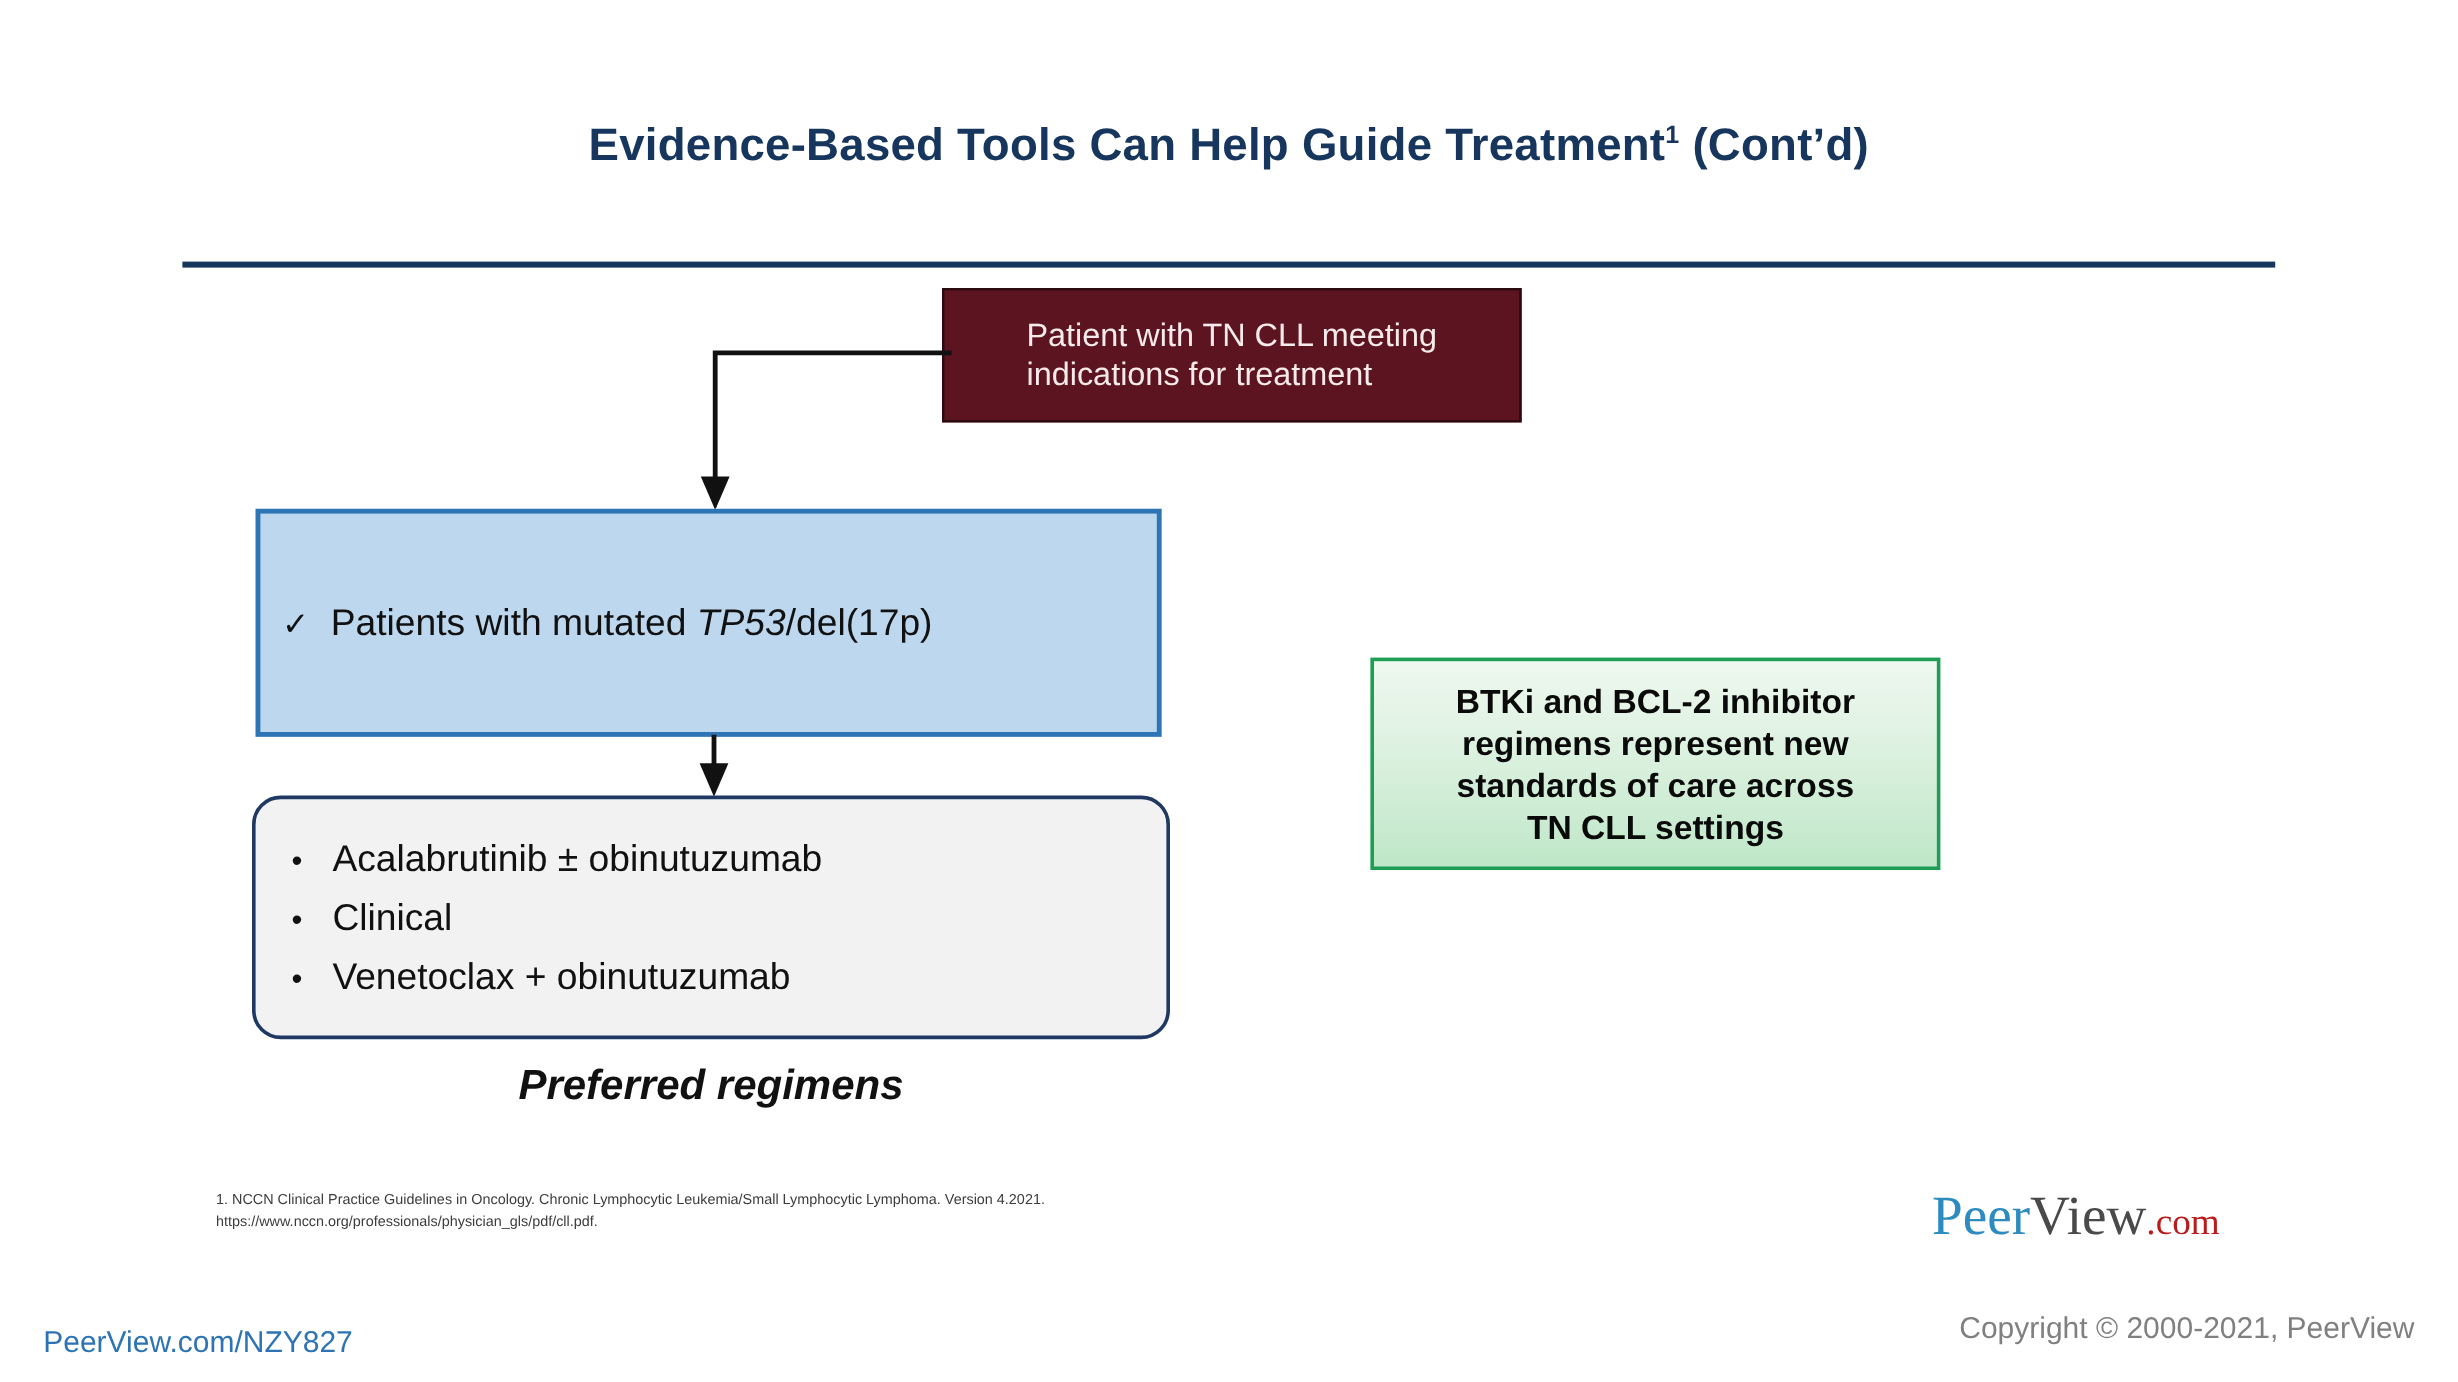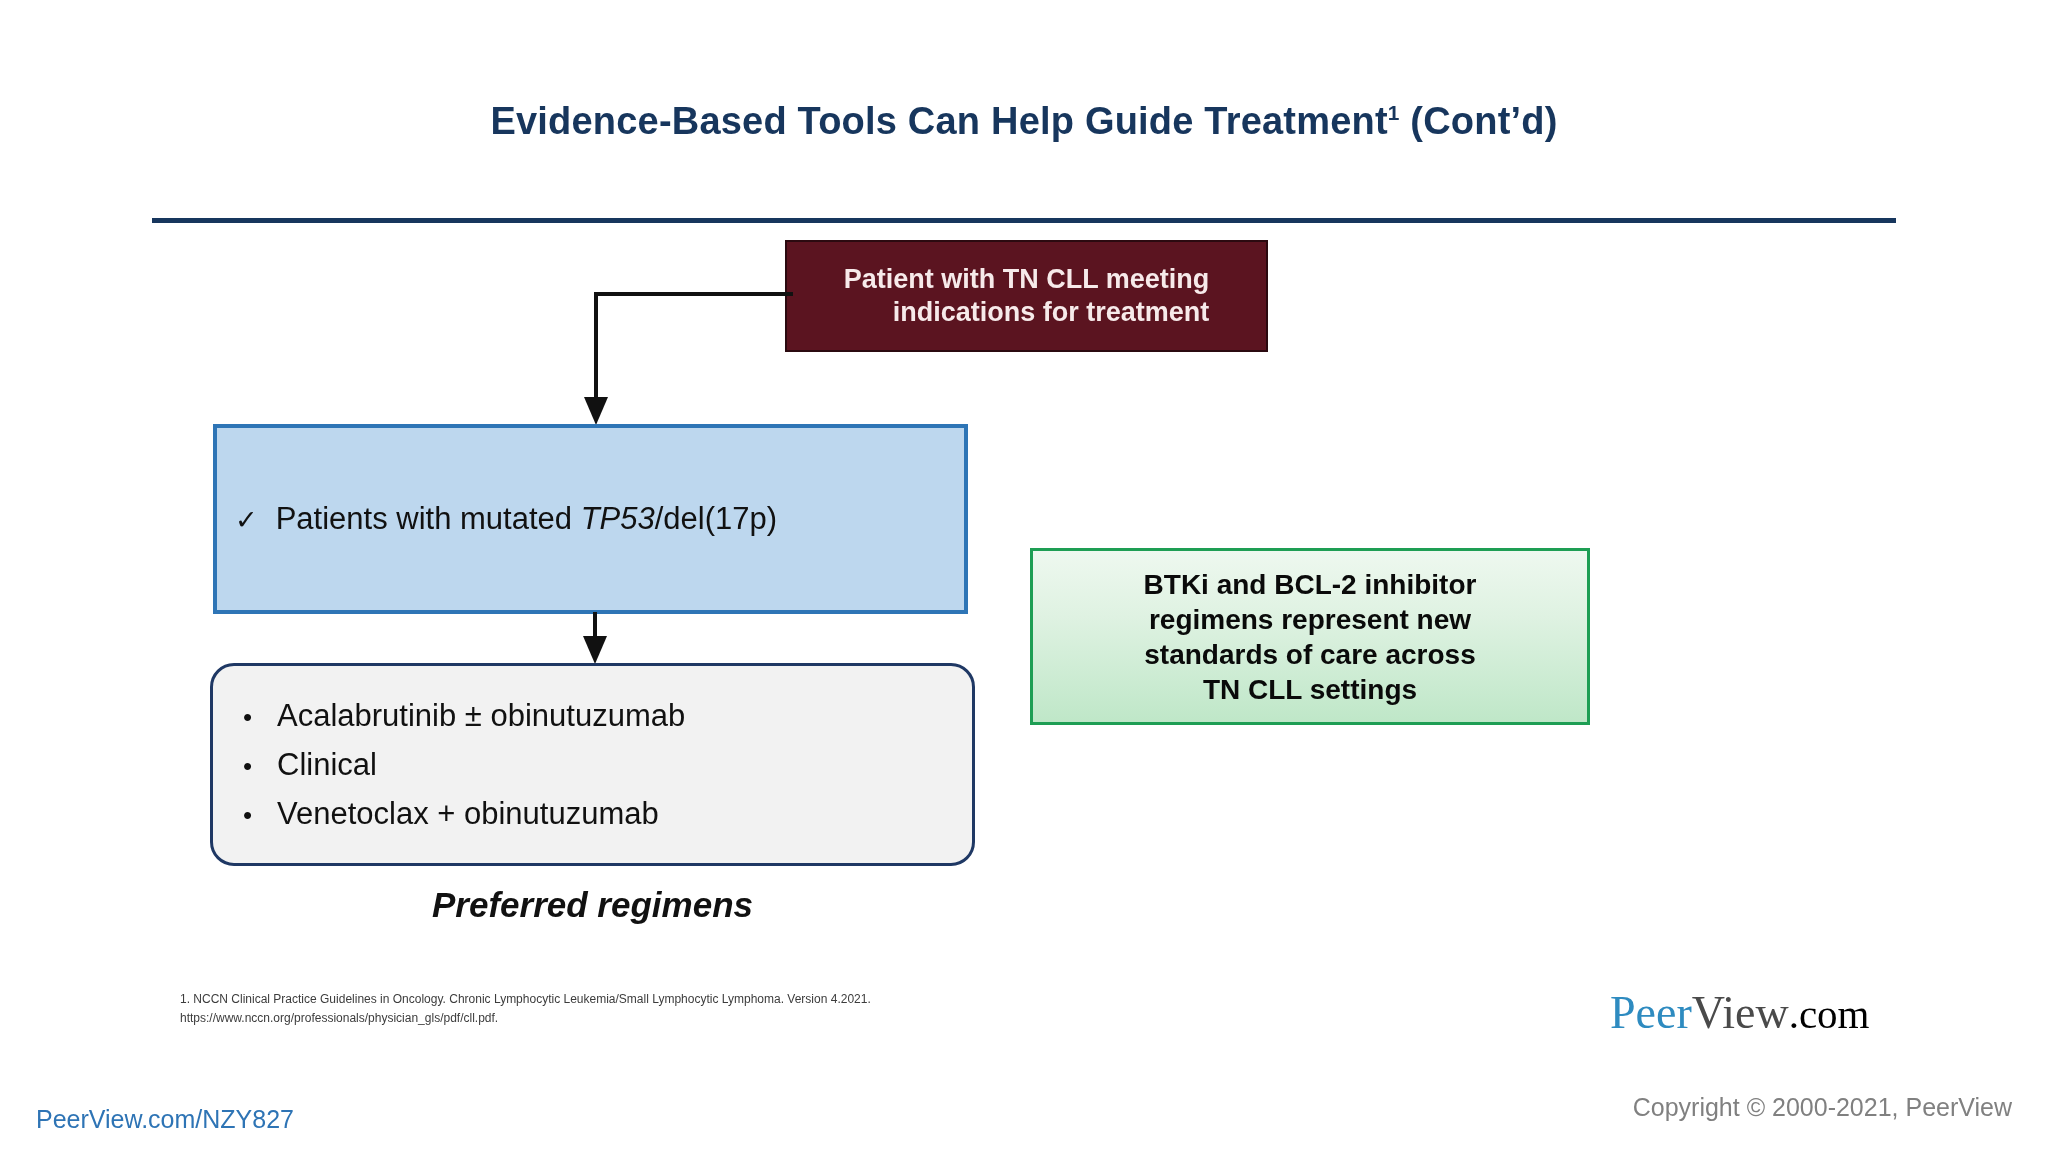--- a/index.html
+++ b/index.html
@@ -54,22 +54,22 @@
     background: #5B1420;
     border: 2px solid #2B0A10;
     display: flex;
     align-items: center;
     justify-content: center;
     box-sizing: border-box;
   }
   #tn-cll-box .boxtext {
     color: #F7EAEA;
     font-size: 27px;
-    font-weight: bold;
-    text-align: right;
+    font-weight: normal;
+    text-align: left;
     line-height: 1.22;
     padding: 0 12px;
   }
 
   
   #connector-elbow {
     position: absolute;
     left: 580px;
     top: 285px;
     width: 215px;
@@ -155,23 +155,23 @@
     text-align: center;
     font-size: 35px;
     font-weight: bold;
     font-style: italic;
     color: #111111;
   }
 
   
   #callout-box {
     position: absolute;
-    left: 1030px;
+    left: 1142px;
     top: 548px;
-    width: 560px;
+    width: 475px;
     height: 177px;
     border: 3px solid #1E9E54;
     box-sizing: border-box;
     background: linear-gradient(to bottom, #EEF8EF 0%, #DFF2E2 38%, #BFE7C8 100%);
     display: flex;
     align-items: center;
     justify-content: center;
   }
   #callout-box .boxtext {
     font-size: 28px;
@@ -198,21 +198,21 @@
     position: absolute;
     left: 1610px;
     top: 990px;
     font-family: "Liberation Serif", serif;
     font-size: 46px;
     white-space: nowrap;
     line-height: 1;
   }
   #peerview-logo .pv-peer { color: #2E8BC0; }
   #peerview-logo .pv-view { color: #4A4A4A; }
-  #peerview-logo .pv-dotcom { color: #000000; font-size: 41px; }
+  #peerview-logo .pv-dotcom { color: #b91c1c; font-size: 31px; }
 
   
   #footer-url {
     position: absolute;
     left: 36px;
     top: 1093px;
     font-size: 25px;
     color: #2E74B5;
     margin-top: 12px;
   }

